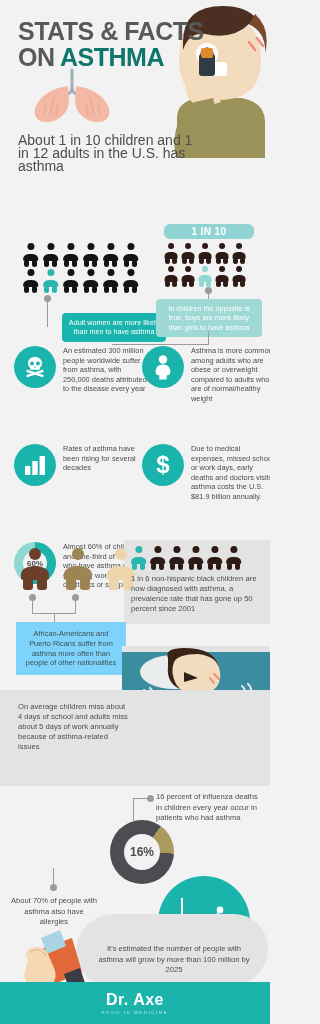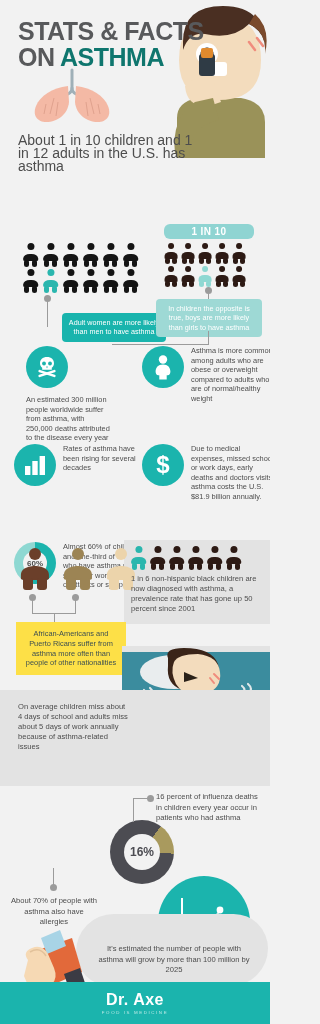--- a/index.html
+++ b/index.html
@@ -294,21 +294,21 @@
 
     <div class="dot" style="left:205px;top:102px;"></div>
     <div class="conn" style="left:208px;top:108px;width:1px;height:8px;"></div>
     <div class="callout soft" style="left:156px;top:114px;width:106px;">In children the opposite is true, boys are more likely than girls to have asthma</div>
     <div class="conn" style="left:208px;top:146px;width:1px;height:14px;"></div>
     <div class="conn" style="left:112px;top:159px;width:97px;height:1px;"></div>
   </div>
 
   <div class="stats" style="position:absolute;left:0;top:336px;width:270px;height:210px;">
 
-    <div class="stat" style="left:26px;top:10px;flex-direction:column;">
+    <div class="stat" style="left:14px;top:10px;">
       <div class="circle">
         <svg width="26" height="26" viewBox="0 0 26 26">
           <path d="M13 3c-4.4 0-7 2.7-7 6.2 0 2.2 1 3.6 2.2 4.5v2.1h9.6v-2.1c1.2-.9 2.2-2.3 2.2-4.5C20 5.7 17.4 3 13 3z" fill="#fff"></path>
           <circle cx="10" cy="9.5" r="1.9" fill="#1bb4ad"></circle>
           <circle cx="16" cy="9.5" r="1.9" fill="#1bb4ad"></circle>
           <path d="M12.2 12.6h1.6l-.8 1.8z" fill="#1bb4ad"></path>
           <rect x="4" y="18.2" width="18" height="2.6" rx="1.3" fill="#fff" transform="rotate(18 13 19.5)"></rect>
           <rect x="4" y="18.2" width="18" height="2.6" rx="1.3" fill="#fff" transform="rotate(-18 13 19.5)"></rect>
         </svg>
       </div>
@@ -436,21 +436,21 @@
 
     <div class="blocktext" style="left:131px;top:26px;width:134px;">1 in 6 non-hispanic black children are now diagnosed with asthma, a prevalence rate that has gone up 50 percent since 2001</div>
 
     <div class="dot" style="left:29px;top:46px;"></div>
     <div class="dot" style="left:72px;top:46px;"></div>
     <div class="conn" style="left:32px;top:52px;width:1px;height:14px;"></div>
     <div class="conn" style="left:75px;top:52px;width:1px;height:14px;"></div>
     <div class="conn" style="left:32px;top:65px;width:44px;height:1px;"></div>
     <div class="conn" style="left:54px;top:65px;width:1px;height:9px;"></div>
 
-    <div style="position:absolute;left:16px;top:74px;width:110px;background:#fde047;color:#3d4f51;
+    <div style="position:absolute;left:16px;top:74px;width:110px;background:#7dd3fc;color:#3d4f51;
                 font-size:7.4px;line-height:9.8px;text-align:center;padding:7px 6px;box-sizing:border-box;">African-Americans and Puerto Ricans suffer from asthma more often than people of other nationalities</div>
   </div>
 
   <svg style="position:absolute;left:122px;top:646px;width:148px;height:82px;" viewBox="0 0 148 82">
     <rect x="0" y="0" width="148" height="82" fill="#e3e3e3"></rect>
     <path d="M0 6 L148 6 L148 74 L0 74 Z" fill="#3b8c9e"></path>
     <ellipse cx="52" cy="26" rx="34" ry="17" fill="#f2f2f2" opacity="0.95"></ellipse>
     <path d="M46 12 Q42 2 62 2 Q90 2 96 18 Q100 34 86 44 L60 44 Q44 38 46 20 Z" fill="#3a2418"></path>
     <path d="M52 16 Q56 8 76 8 Q96 10 98 26 Q100 42 84 48 Q62 52 54 38 Q48 26 52 16 Z" fill="#f3dcbd"></path>
     <path d="M62 26 L76 32 L62 36 Z" fill="#2a2118"></path>

